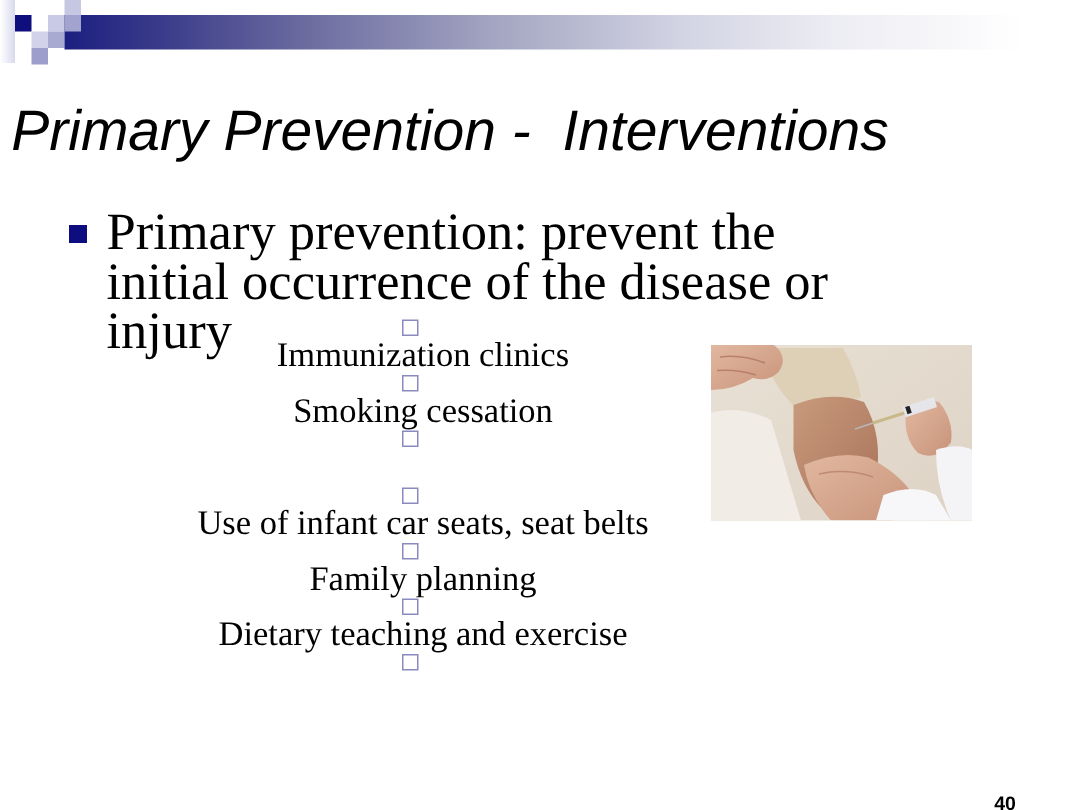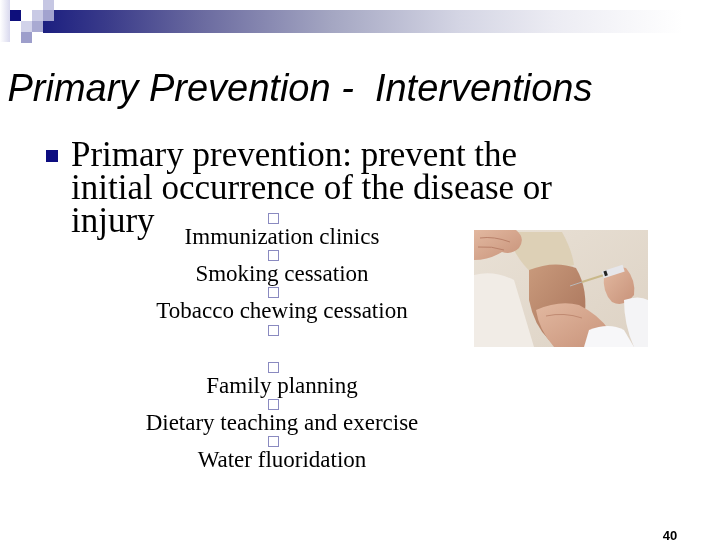--- a/index.html
+++ b/index.html
@@ -166,36 +166,35 @@
     <li class="sub-item">
       <span class="box"></span>
       <span class="label">Immunization clinics</span>
     </li>
     <li class="sub-item">
       <span class="box"></span>
       <span class="label">Smoking cessation</span>
     </li>
     <li class="sub-item">
       <span class="box"></span>
-      <span class="label">Tobacco chewing cessation</span>
-    </li>
-    <li class="sub-item">
-      <span class="box"></span>
+    </li>
+    <li class="sub-item">
+      <span class="box"></span>
+      <span class="label">Use of  infant car seats, seat belts</span>
     </li>
     <li class="sub-item">
       <span class="box"></span>
       <span class="label">Family planning</span>
     </li>
     <li class="sub-item">
       <span class="box"></span>
       <span class="label">Dietary teaching and exercise</span>
     </li>
     <li class="sub-item">
       <span class="box"></span>
-      <span class="label">Water fluoridation</span>
     </li>
   </ul>
 
   <div class="photo">
     <svg width="174" height="117" viewBox="0 0 174 117" xmlns="http://www.w3.org/2000/svg">
       <defs>
         <linearGradient id="bg" x1="0" y1="0" x2="1" y2="1">
           <stop offset="0" stop-color="#e9e1d6"></stop>
           <stop offset="1" stop-color="#ddd2c4"></stop>
         </linearGradient>

